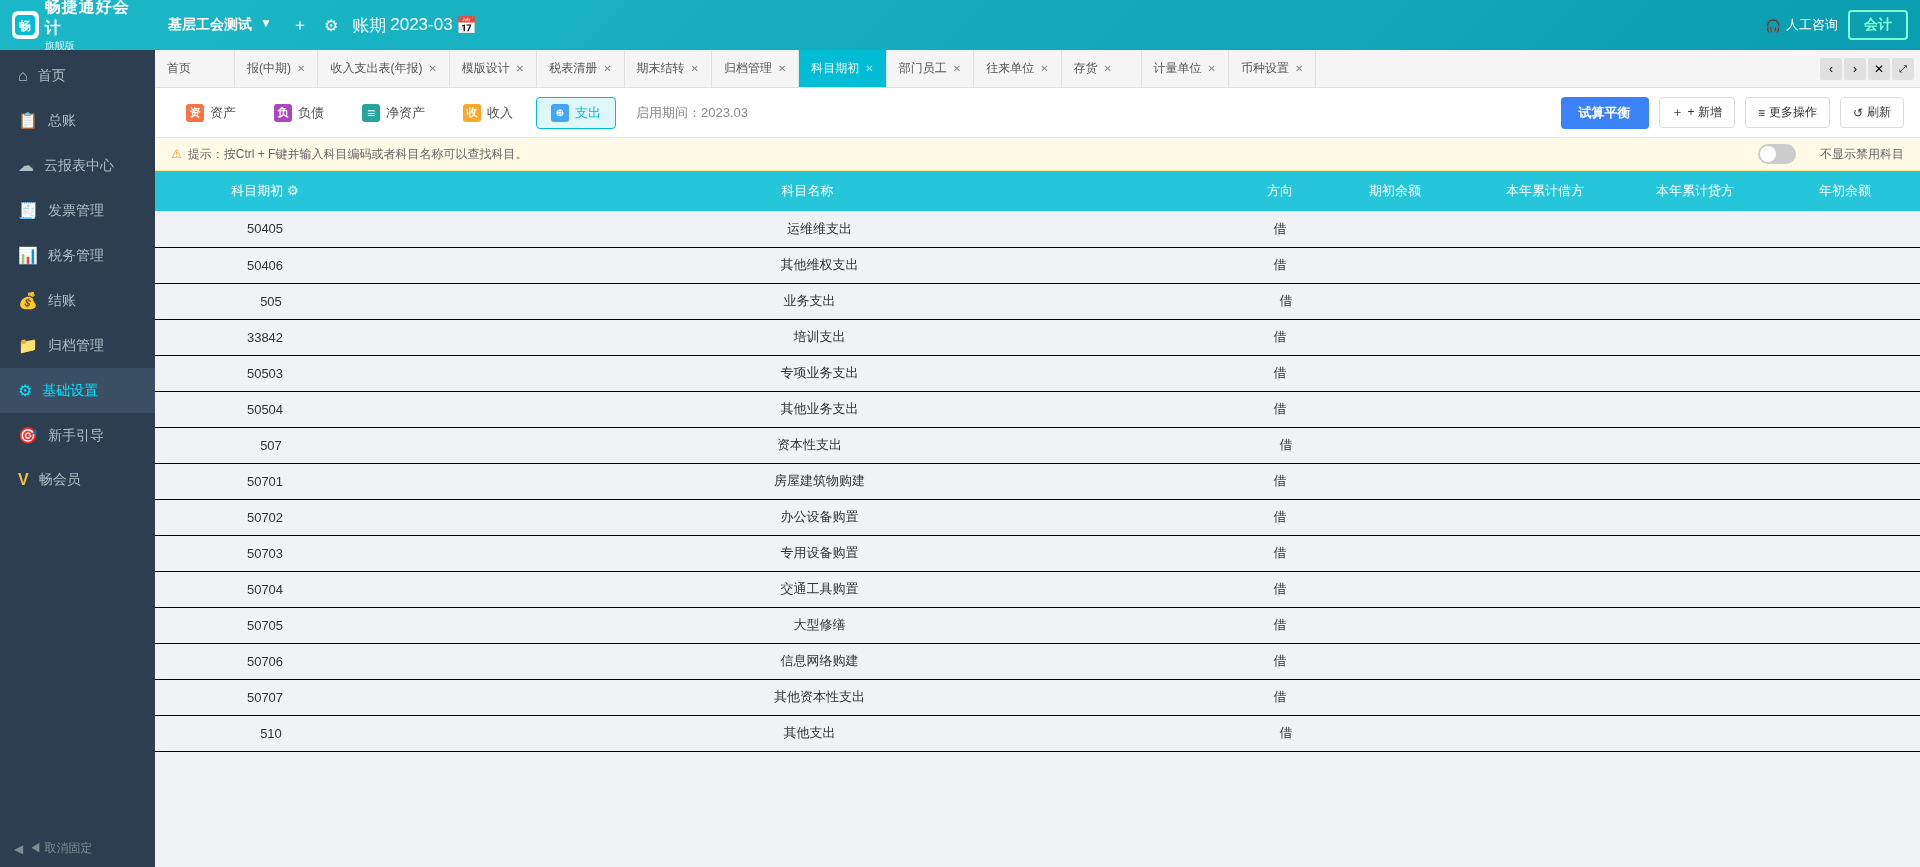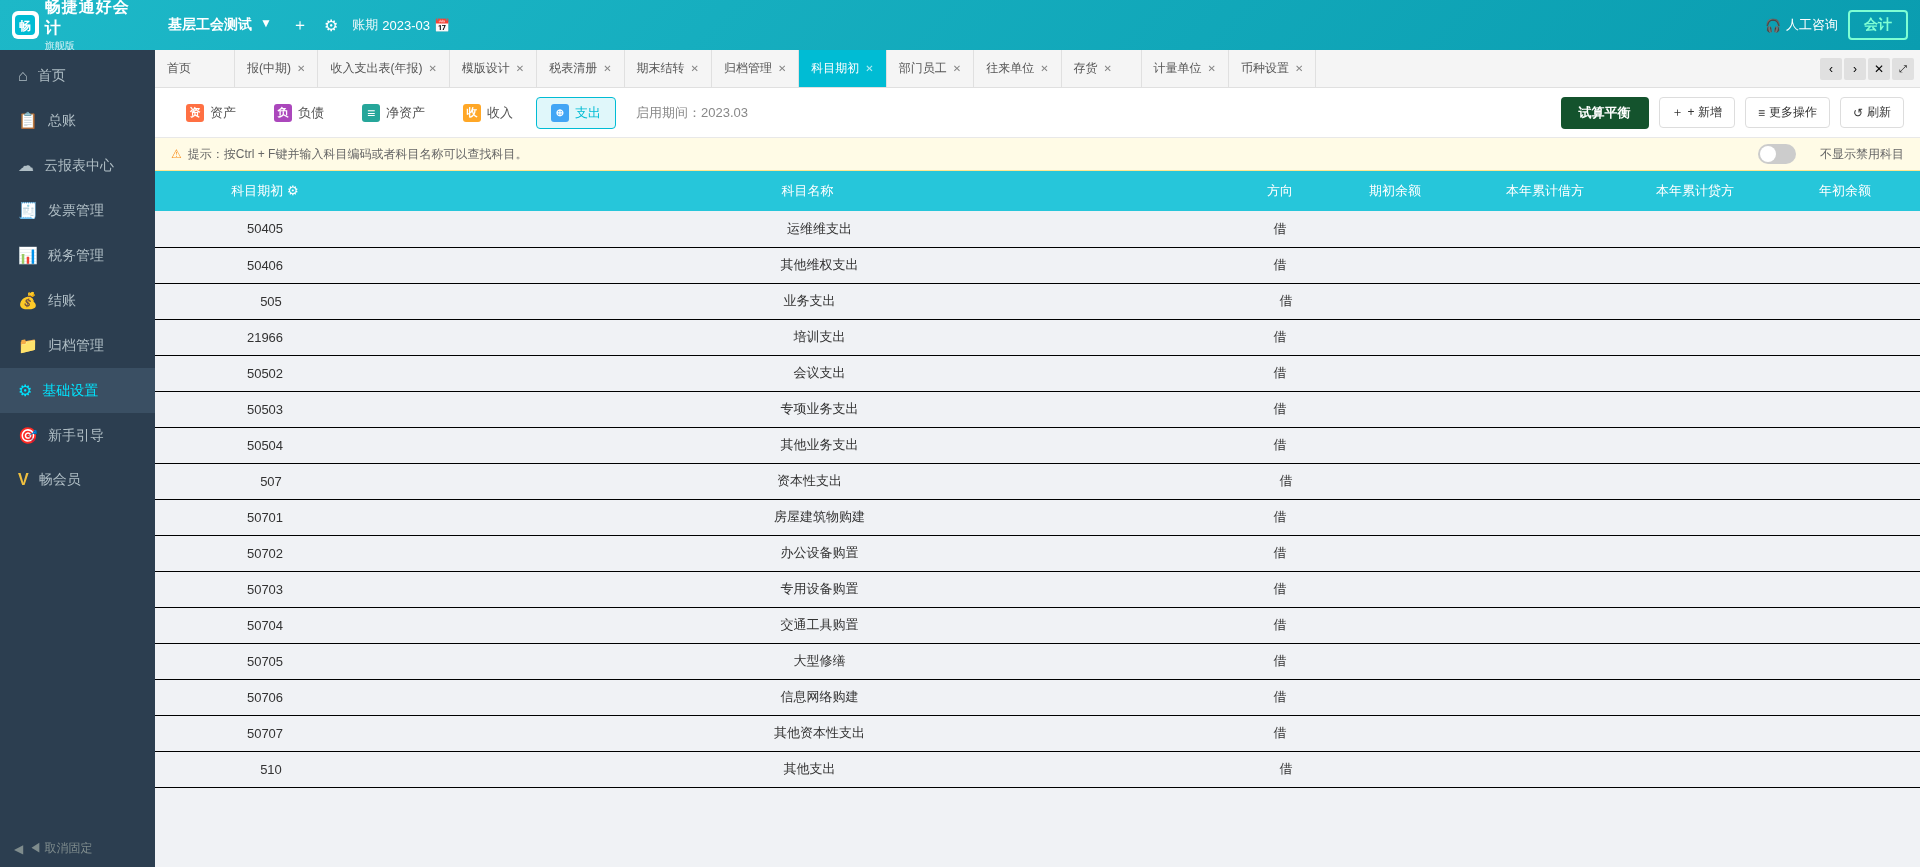--- a/index.html
+++ b/index.html
@@ -61,21 +61,21 @@
       margin-left: 6px;
     }
     .header-actions .icon-btn {
       color: white;
       font-size: 16px;
       cursor: pointer;
       padding: 4px;
     }
     .period-area {
       color: white;
-      font-size: 13px;
+      font-size: 17px;
       display: flex;
       align-items: center;
       gap: 4px;
     }
     .period-area .period-label { opacity: 0.9; }
     .header-right {
       margin-left: auto;
       display: flex;
       align-items: center;
       gap: 10px;
@@ -249,21 +249,21 @@
       font-size: 13px;
     }
 
     .sub-header-right {
       margin-left: auto;
       display: flex;
       align-items: center;
       gap: 10px;
     }
     .btn-calc {
-      background: #14532d;
+      background: #3b82f6;
       color: white;
       border: none;
       padding: 7px 18px;
       border-radius: 4px;
       font-size: 13px;
       cursor: pointer;
       font-weight: bold;
     }
     .btn-add {
       background: white;
@@ -628,31 +628,22 @@
             <tr class="parent-row">
               <td>505</td>
               <td>业务支出</td>
               <td>借</td>
               <td></td>
               <td></td>
               <td></td>
               <td></td>
             </tr>
             <tr>
-              <td>21966</td>
+              <td>33842</td>
               <td class="indent">培训支出</td>
-              <td>借</td>
-              <td></td>
-              <td></td>
-              <td></td>
-              <td></td>
-            </tr>
-            <tr>
-              <td>50502</td>
-              <td class="indent">会议支出</td>
               <td>借</td>
               <td></td>
               <td></td>
               <td></td>
               <td></td>
             </tr>
             <tr>
               <td>50503</td>
               <td class="indent">专项业务支出</td>
               <td>借</td>

